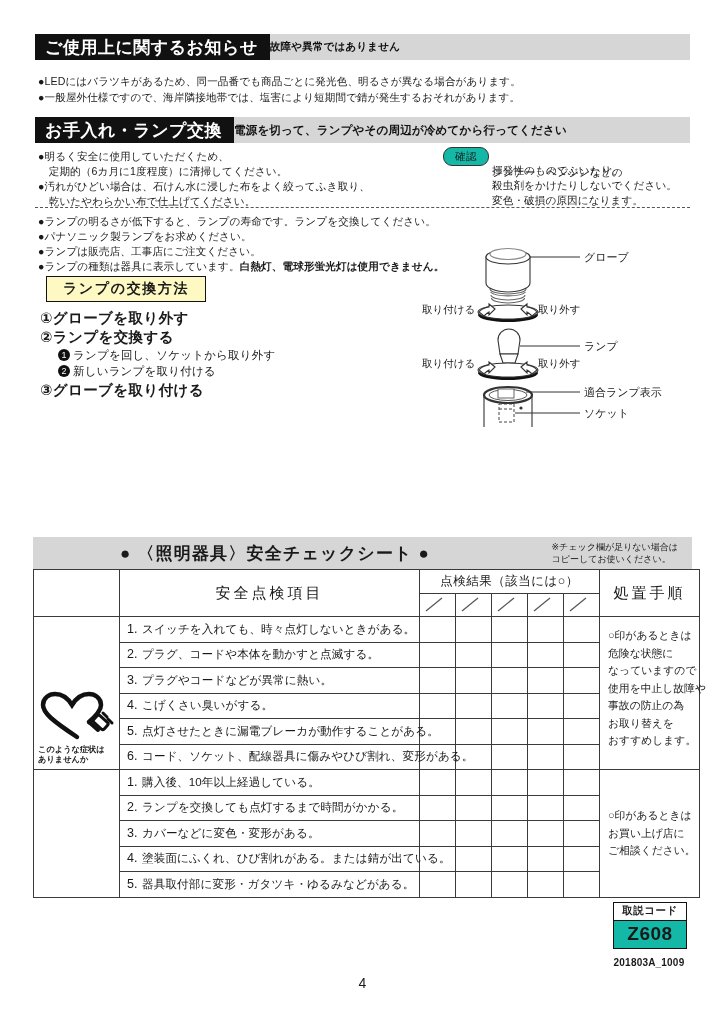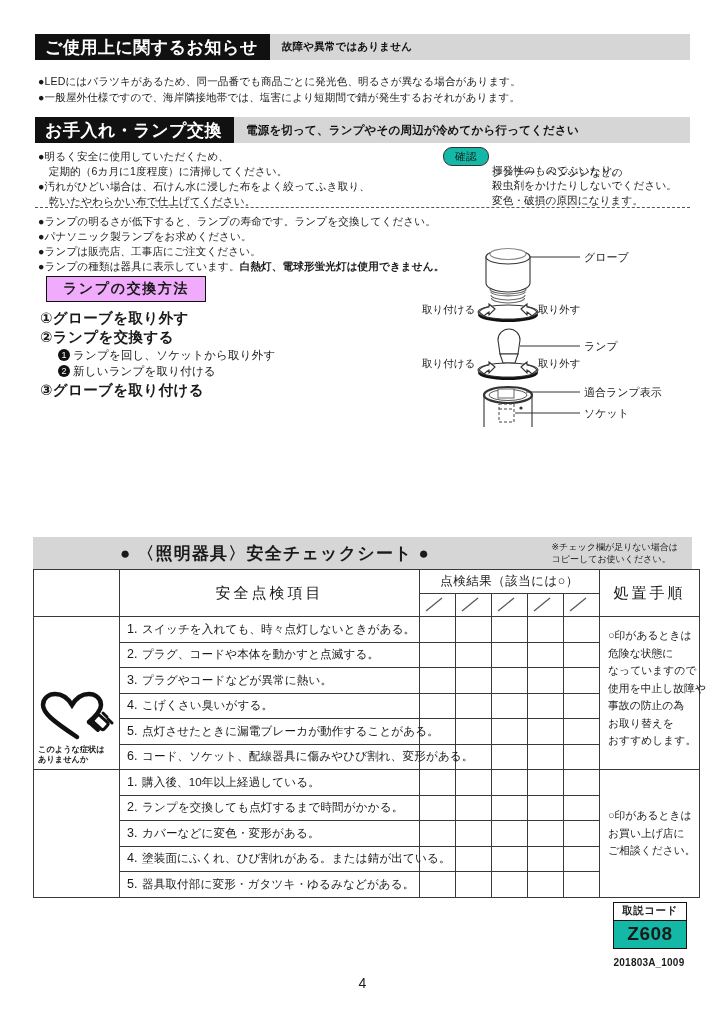--- a/index.html
+++ b/index.html
@@ -41,21 +41,20 @@
     align-items: center;
     padding: 0 12px 0 10px;
     white-space: nowrap;
   }
   .sec-head .sub {
     display: flex;
     align-items: center;
     font-size: 10.5px;
     font-weight: bold;
     color: #111;
-    padding-left: 12px;
     white-space: nowrap;
     letter-spacing: 0.2px;
   }
   .sec-head .sub.wide { font-size: 11.5px; }
 
   
   .btxt {
     position: absolute;
     font-size: 10.6px;
     line-height: 15px;
@@ -80,21 +79,21 @@
     font-size: 10.5px;
     display: flex; align-items: center; justify-content: center;
     letter-spacing: 0.5px;
     background: #14b8a6;
   }
 
   
   .method-box {
     position: absolute;
     border: 1.6px solid #111;
-    background: #f0abfc;
+    background: #fef9c3;
     font-size: 14px;
     font-weight: bold;
     letter-spacing: 1.6px;
     display: flex; align-items: center; justify-content: center;
   }
   .step {
     position: absolute;
     font-size: 14.5px;
     font-weight: bold;
     white-space: nowrap;

